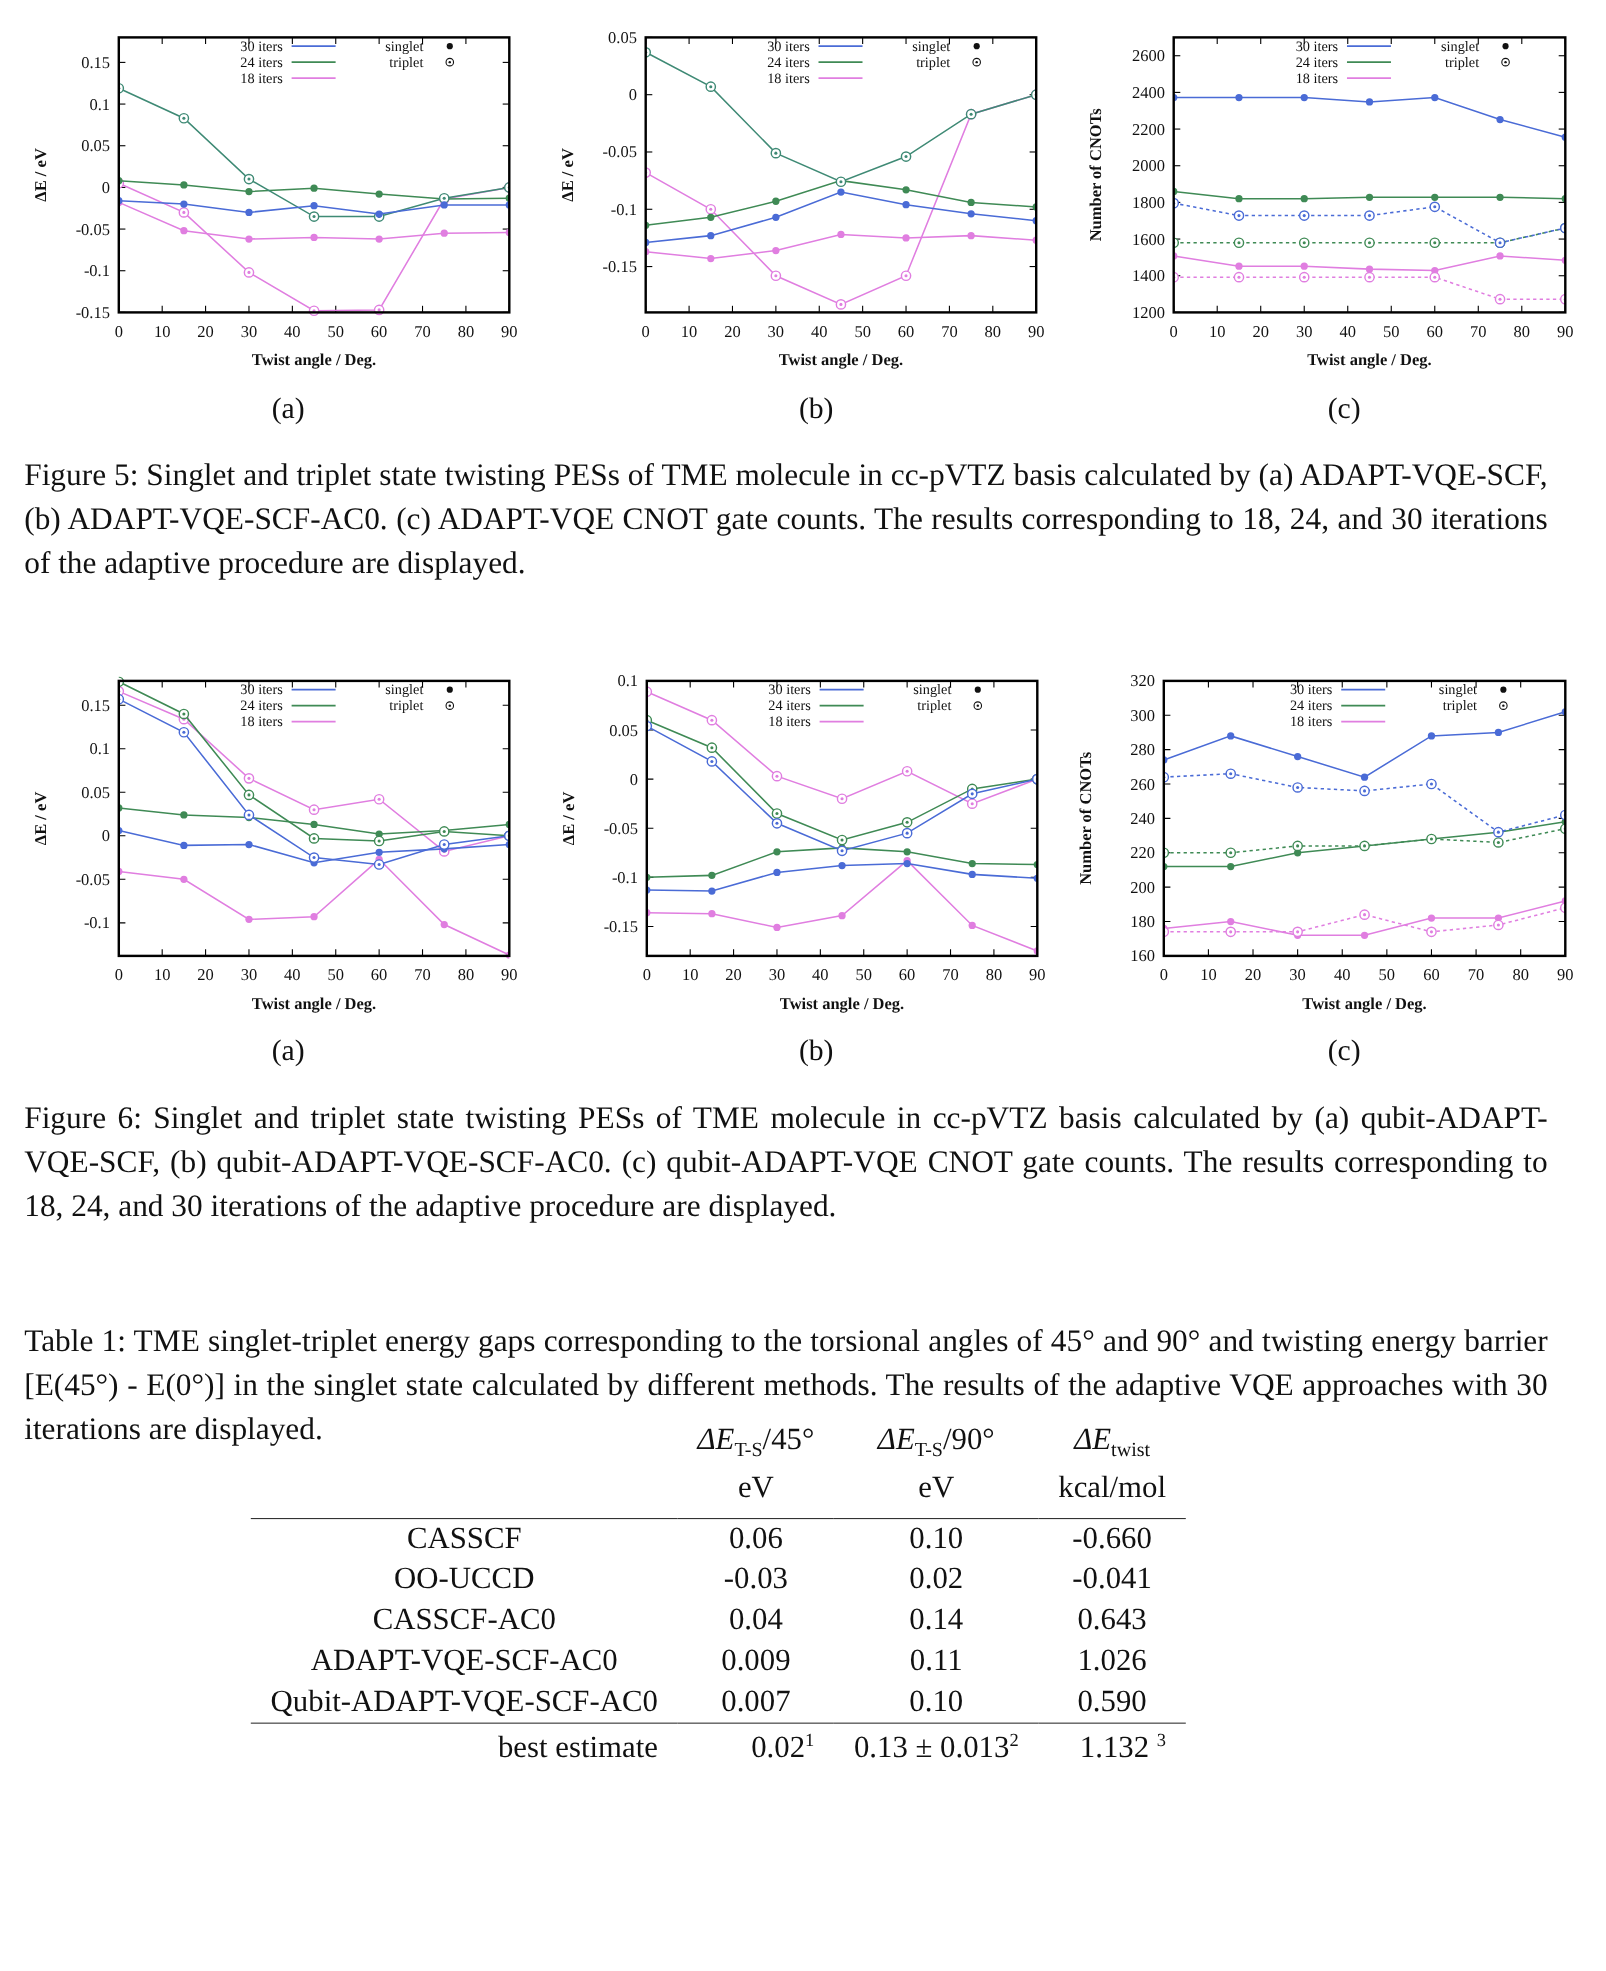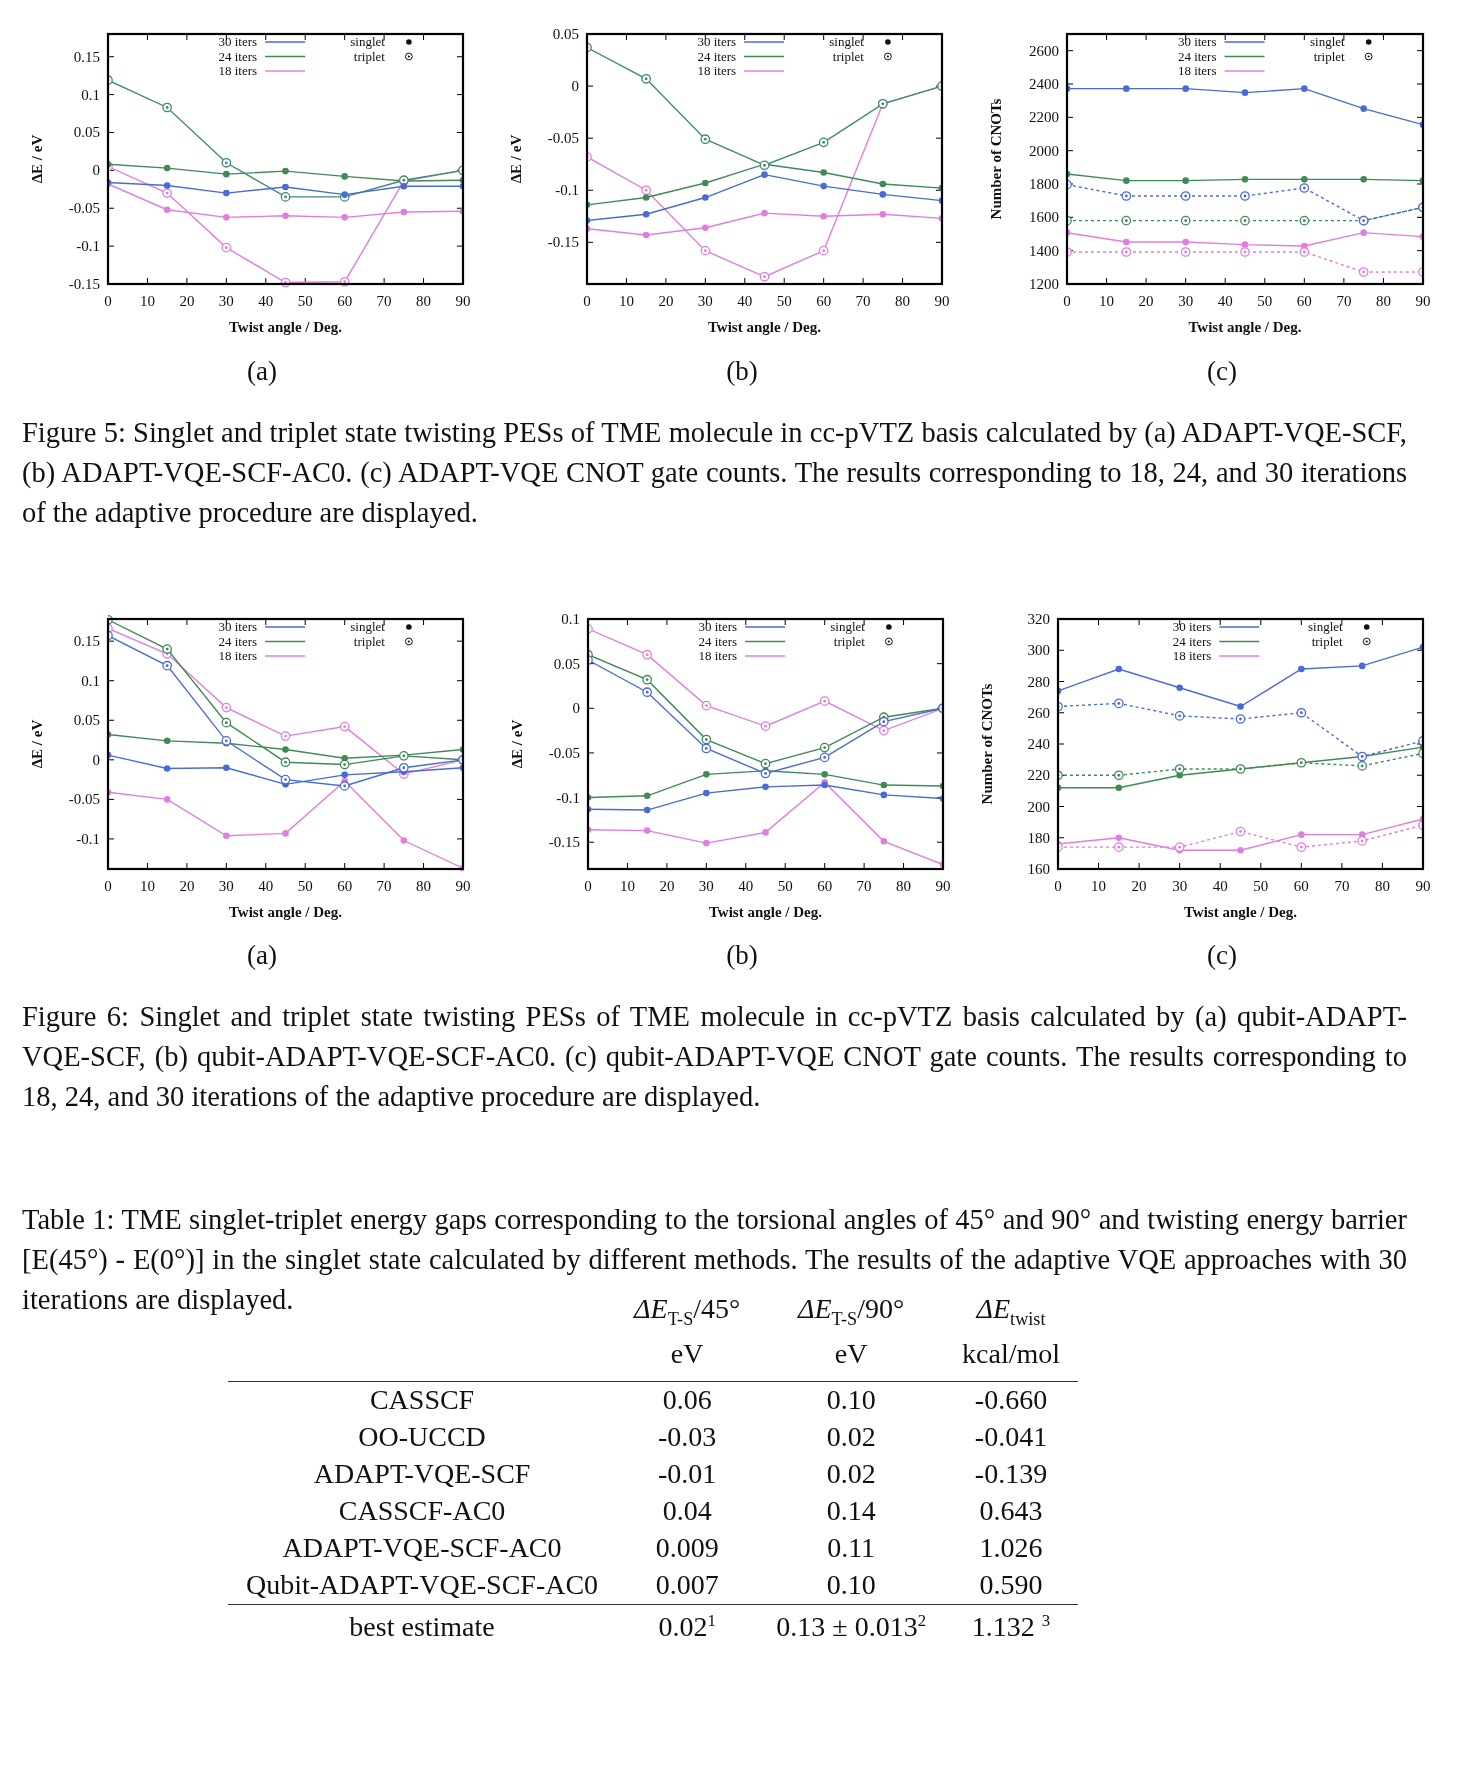--- a/index.html
+++ b/index.html
@@ -8,21 +8,21 @@
   .fig { position:absolute; }
   svg text { font-family:"Liberation Serif","DejaVu Serif",serif; }
   .sublabel { position:absolute; font-size:27px; text-align:center; width:60px; }
   .caption { position:absolute; left:22px; width:1385px; font-size:28.5px; line-height:40px; text-align:justify; }
   table.results { position:absolute; left:228px; top:1292px; border-collapse:collapse; font-size:28px; }
   table.results td, table.results th { padding:0 18px; text-align:center; font-weight:normal; height:37px; }
   table.results thead th { line-height:34px; }
   table.results thead tr.units th { padding-bottom:8px; }
   table.results tbody tr:first-child td { padding-top:0;margin-top:41px; }
   table.results .toprule { border-bottom:1.6px solid #333; }
-  table.results tr.best td { border-top:1.6px solid #333; padding-top:4px; }
+  table.results tr.best td { border-top:1.6px solid #333; padding-top:4px;text-align:right; }
   .math-i { font-style:italic; }
   sub { font-size:65%; }
   sup { font-size:60%; }
 </style>
 </head>
 <body>
 
 <div class="fig" style="left:0;top:0;width:490px;height:340px;"><svg width="490" height="340">
       <line x1="108" y1="284" x2="108" y2="278" stroke="#000" stroke-width="1"></line>
       <line x1="108" y1="34" x2="108" y2="40" stroke="#000" stroke-width="1"></line>
@@ -898,26 +898,20 @@
         <td>0.10</td>
         <td>-0.660</td>
       </tr>
       <tr>
         <td>OO-UCCD</td>
         <td>-0.03</td>
         <td>0.02</td>
         <td>-0.041</td>
       </tr>
       <tr>
-        <td>ADAPT-VQE-SCF</td>
-        <td>-0.01</td>
-        <td>0.02</td>
-        <td>-0.139</td>
-      </tr>
-      <tr>
         <td>CASSCF-AC0</td>
         <td>0.04</td>
         <td>0.14</td>
         <td>0.643</td>
       </tr>
       <tr>
         <td>ADAPT-VQE-SCF-AC0</td>
         <td>0.009</td>
         <td>0.11</td>
         <td>1.026</td>

